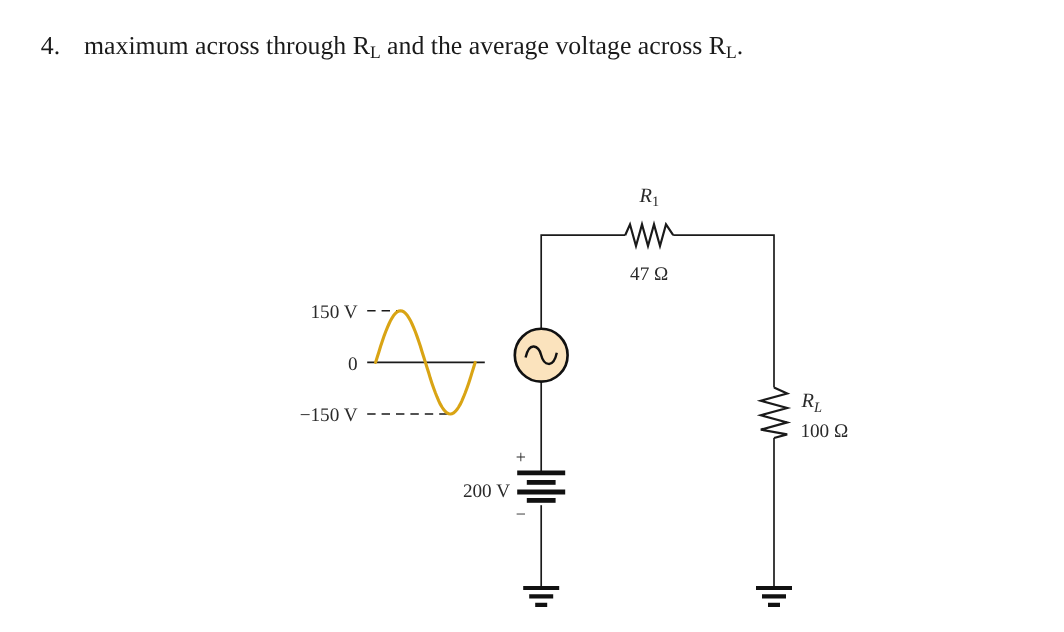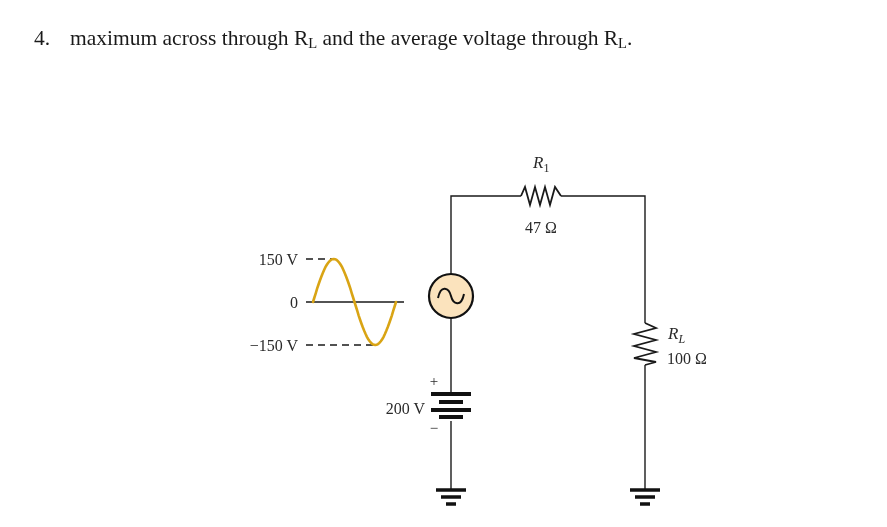--- a/index.html
+++ b/index.html
@@ -13,21 +13,21 @@
   svg#circuit { position: absolute; left: 0; top: 0; }
   svg text { font-family: "Liberation Serif", "DejaVu Serif", serif; fill: #2a2a2a; }
 </style>
 </head>
 <body>
 
 <div class="question">
   <span class="q-num">4.</span>
   <div class="q-body">
     <span class="q-line">
-      <span>maximum across through R</span><sub>L</sub><span> and the average voltage through R</span><sub>L</sub><span>.</span>
+      <span>maximum across through R</span><sub>L</sub><span> and the average voltage across R</span><sub>L</sub><span>.</span>
     </span>
   </div>
 </div>
 
 <svg id="circuit" width="887" height="527" viewBox="0 0 887 527">
 
   <g stroke="#1a1a1a" stroke-width="1.3" fill="none">
     <line x1="306" y1="259" x2="334" y2="259" stroke-dasharray="7,5"></line>
     <line x1="306" y1="302" x2="404" y2="302"></line>
     <line x1="306" y1="345" x2="374" y2="345" stroke-dasharray="7,5"></line>

